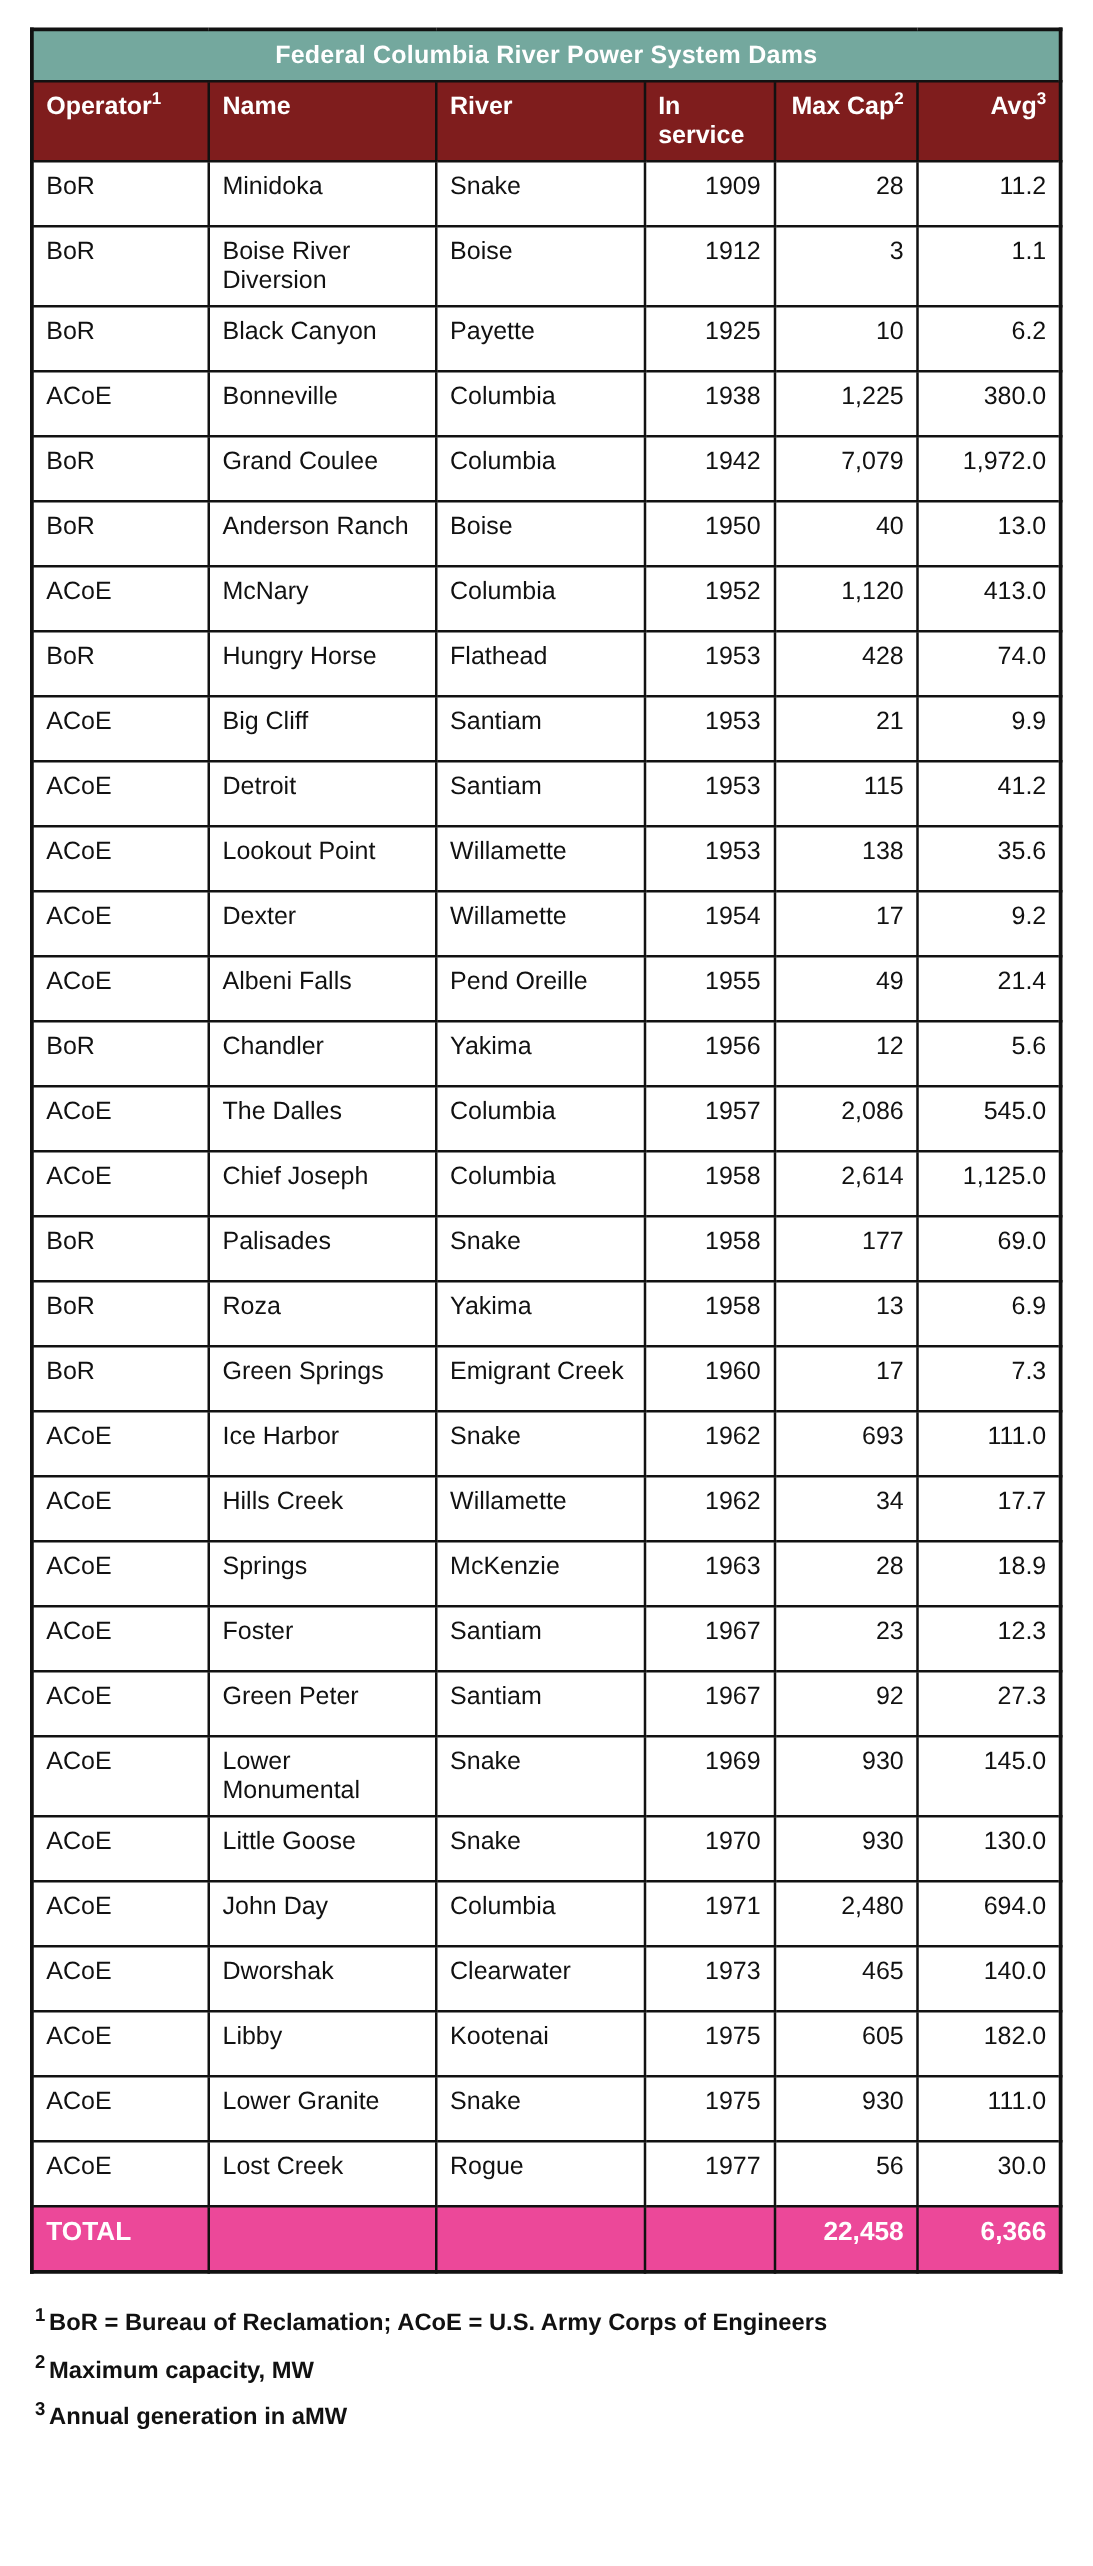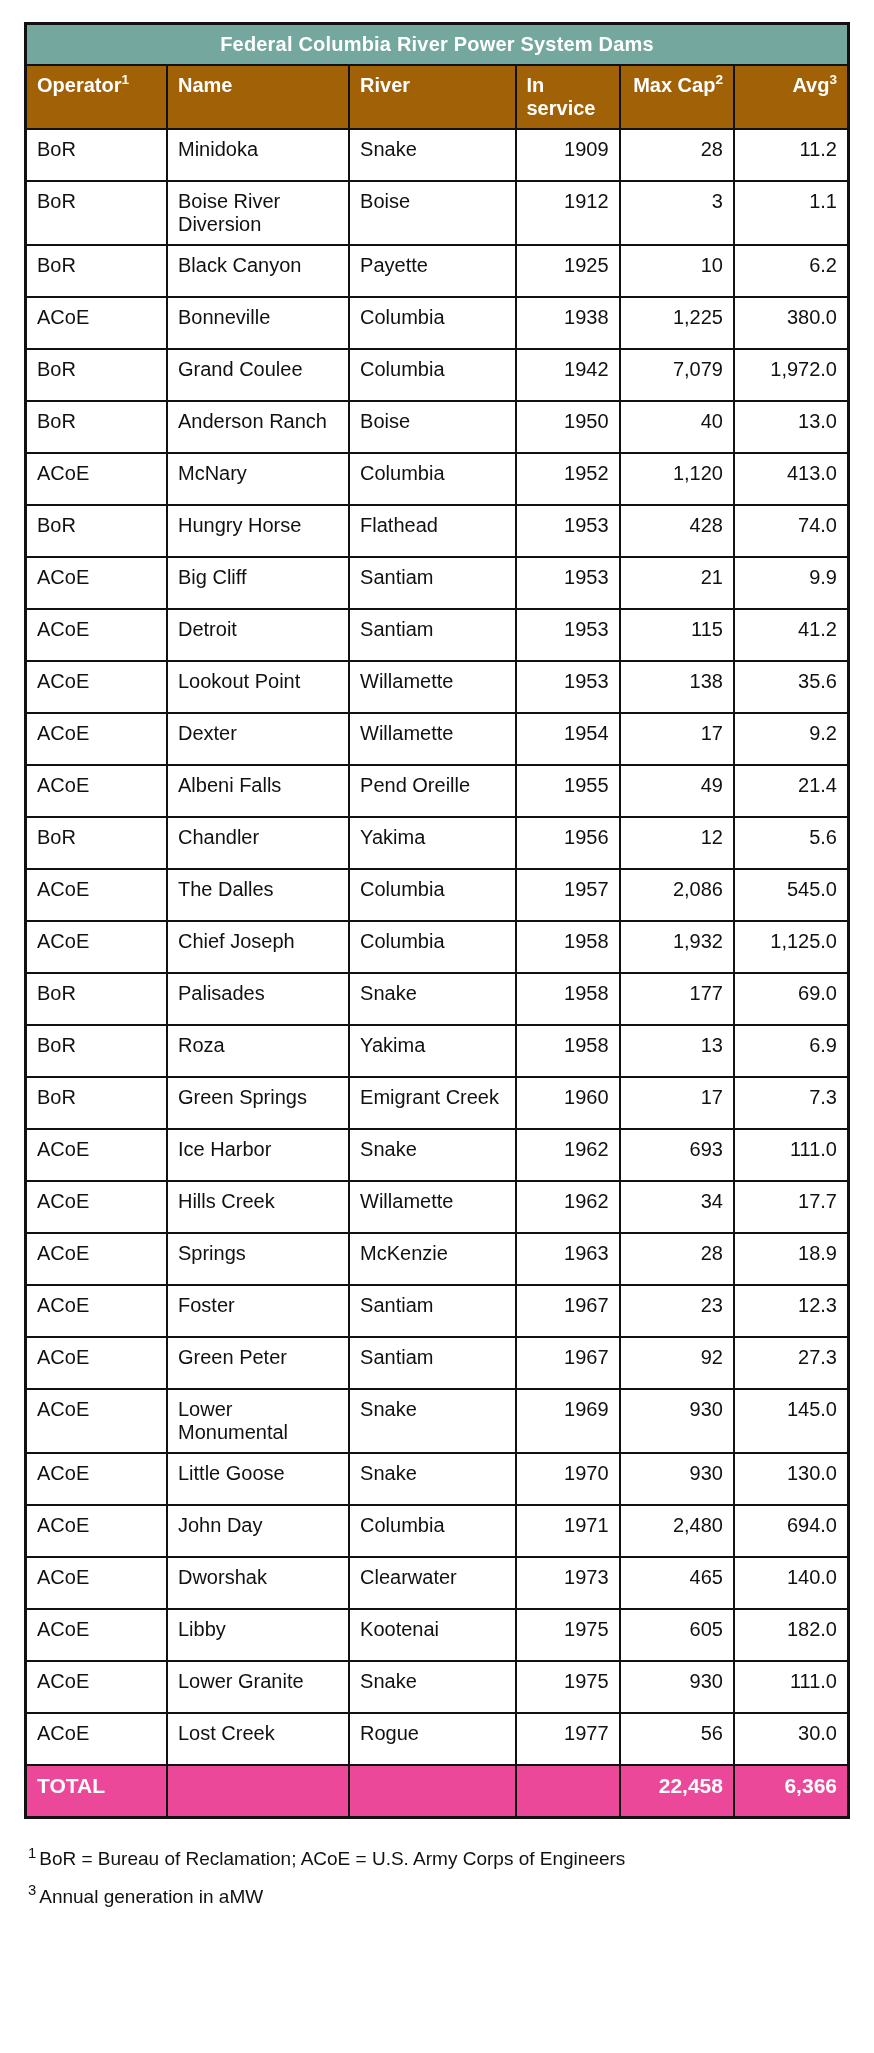--- a/index.html
+++ b/index.html
@@ -37,21 +37,21 @@
   .title-cell {
     background: #74a89e;
     color: #ffffff;
     text-align: center;
     font-size: 22px;
     font-weight: bold;
     padding: 11px 8px;
     letter-spacing: 0.2px;
   }
   .head-cell {
-    background: #a16207;
+    background: #7f1d1d;
     color: #ffffff;
     font-weight: bold;
     font-size: 21px;
     text-align: left;
     vertical-align: top;
     padding: 10px 10px 12px 10px;
   }
   .head-cell.num {
     text-align: right;
   }
@@ -89,20 +89,21 @@
   }
   .notes {
     margin-top: 26px;
     padding-left: 4px;
   }
   .notes .note {
     font-size: 19px;
     line-height: 1.5;
     margin-bottom: 9px;
     color: #111111;
+    font-weight: bold;
   }
   .notes .note.source {
     font-style: italic;
     font-weight: bold;
   }
   .notes .note .marker {
     font-size: 0.78em;
     vertical-align: super;
     line-height: 0;
     margin-right: 3px;
@@ -254,21 +255,21 @@
           <td class="col-river">Columbia</td>
           <td class="col-service">1957</td>
           <td class="col-maxcap">2,086</td>
           <td class="col-avg">545.0</td>
         </tr>
       <tr>
           <td class="col-operator">ACoE</td>
           <td class="col-name">Chief Joseph</td>
           <td class="col-river">Columbia</td>
           <td class="col-service">1958</td>
-          <td class="col-maxcap">1,932</td>
+          <td class="col-maxcap">2,614</td>
           <td class="col-avg">1,125.0</td>
         </tr>
       <tr>
           <td class="col-operator">BoR</td>
           <td class="col-name">Palisades</td>
           <td class="col-river">Snake</td>
           <td class="col-service">1958</td>
           <td class="col-maxcap">177</td>
           <td class="col-avg">69.0</td>
         </tr>
@@ -390,16 +391,17 @@
         <td class="col-river"></td>
         <td class="col-service"></td>
         <td class="col-maxcap">22,458</td>
         <td class="col-avg">6,366</td>
       </tr>
     </tbody>
   </table>
 
   <div class="notes">
     <div class="note"><span class="marker">1</span><span>BoR = Bureau of Reclamation; ACoE = U.S. Army Corps of Engineers</span></div>
+    <div class="note"><span class="marker">2</span><span>Maximum capacity, MW</span></div>
     <div class="note"><span class="marker">3</span><span>Annual generation in aMW</span></div>
   </div>
 
 </div>
 
 </body></html>

